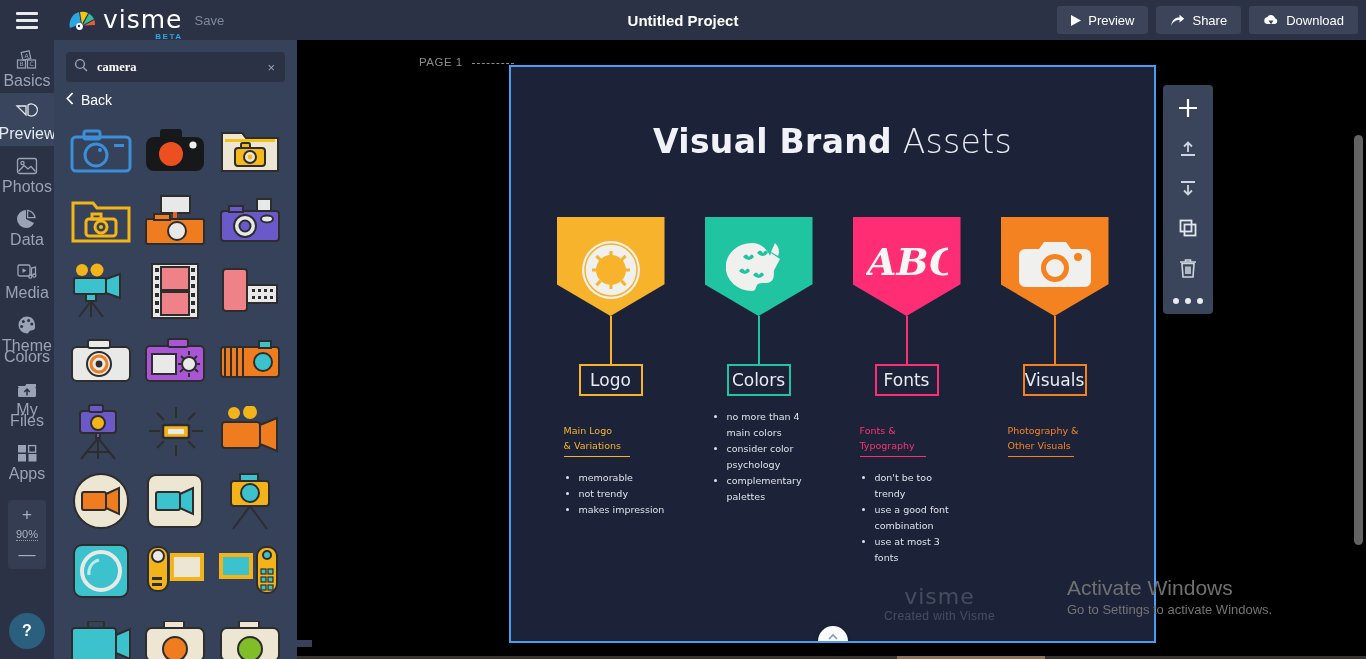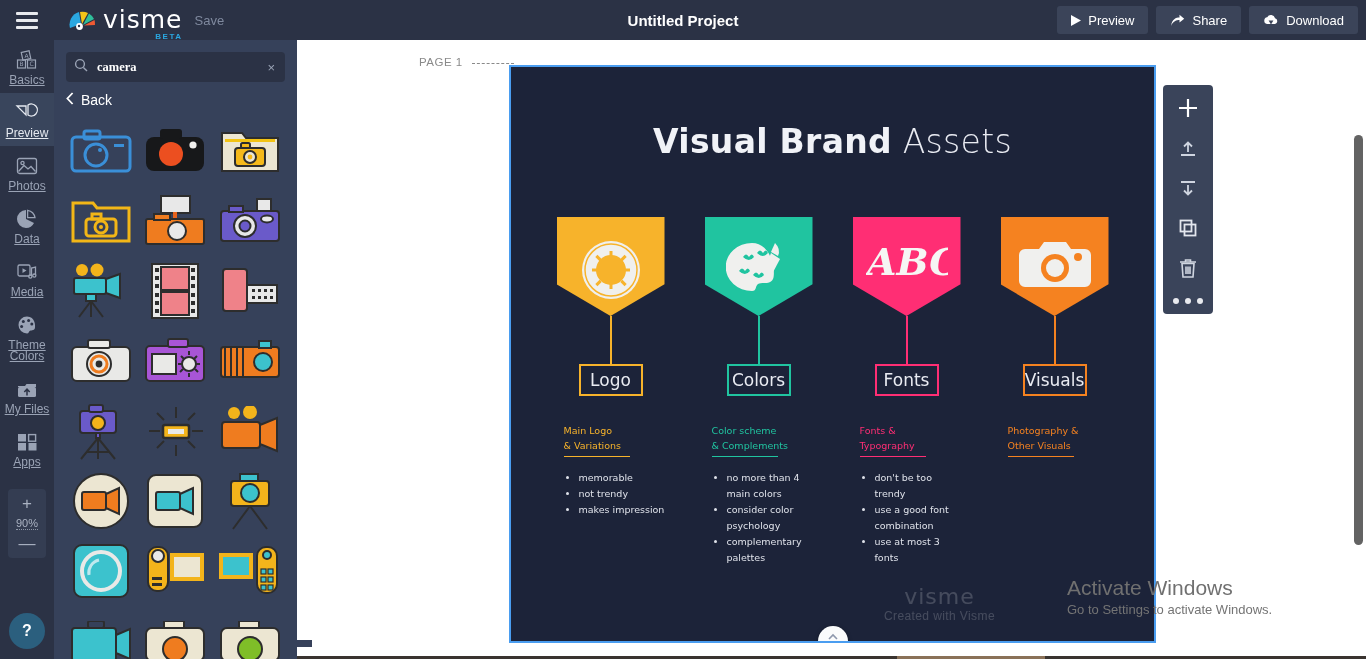--- a/index.html
+++ b/index.html
@@ -54,21 +54,21 @@
   
   .rail {
     position: absolute; left: 0; top: 40px; width: 54px; height: 619px;
     background: #2b3245;
   }
   .rail-item {
     width: 54px; padding: 9px 0 7px; display: flex; flex-direction: column;
     align-items: center; gap: 4px; cursor: pointer; color: #9aa3b5;
   }
   .rail-item.active { background: #39455c; color: #e4e8ef; }
-  .rail-label { font-size: 12px; line-height: 11px; text-align: center; text-decoration: underline; }
+  .rail-label { font-size: 16px; line-height: 11px; text-align: center; }
   .rail-icon { width: 24px; height: 22px; display: flex; align-items: center; justify-content: center; }
   .zoomctl {
     margin: 14px auto 0; width: 38px; background: #343d52; border-radius: 4px;
     display: flex; flex-direction: column; align-items: center;
     padding: 6px 0 6px; color: #aab2c2;
   }
   .zoomctl .z { font-size: 17px; line-height: 17px; cursor: pointer; }
   .zoomctl .zval {
     font-size: 11px; margin: 5px 0; border-bottom: 1px dotted #8e97a8; cursor: pointer;
   }
@@ -106,21 +106,21 @@
   }
   .gcell {
     width: 68px; height: 62px; display: flex; align-items: center;
     justify-content: center; cursor: pointer;
   }
   .gcell svg { display: block; }
 
   
   .workspace {
     position: absolute; left: 297px; top: 40px; width: 1069px; height: 619px;
-    background: #ffffff; overflow: hidden;
+    background: #000000; overflow: hidden;
   }
   .page-label {
     position: absolute; left: 122px; top: 16px; color: #8a8a8a;
     font-size: 11.5px; letter-spacing: .5px;
   }
   .page-dash {
     position: absolute; left: 175px; top: 23px; width: 42px;
     border-top: 1px dashed #8a8a8a;
   }
   .canvas {
@@ -710,25 +710,20 @@
                   <path d="M13 32 q3 -5 6 0 q3 -5 5 0 q-5 6 -11 0 Z"></path>
                   <path d="M27 36 q3 -5 6 0 q3 -5 5 0 q-5 6 -11 0 Z"></path>
                 </g>
                 <path d="M49 4 q6 6 3 13 l-7 -4 Z" fill="#f0f0ee"></path>
                 <path d="M45 14 L54 20 L44 39 q-5 -1 -6 -7 Z" fill="#f0f0ee"></path>
               </svg>
             </span>
           </div>
           <div class="stem" style="background:#20c4a0"></div>
           <div class="chip" style="border-color:#20c4a0">Colors</div>
-          <div class="sub" style="color:#20c4a0">
-            <div>Color scheme</div>
-            <div>&amp; Complements</div>
-            <div class="sub-rule" style="border-color:#20c4a0"></div>
-          </div>
           <ul class="bullets">
             <li>no more than 4 main colors</li>
             <li>consider color psychology</li>
             <li>complementary palettes</li>
           </ul>
         </div>
 
         <div class="col">
           <div class="shield" style="background:#ff2e74">
             <span>

